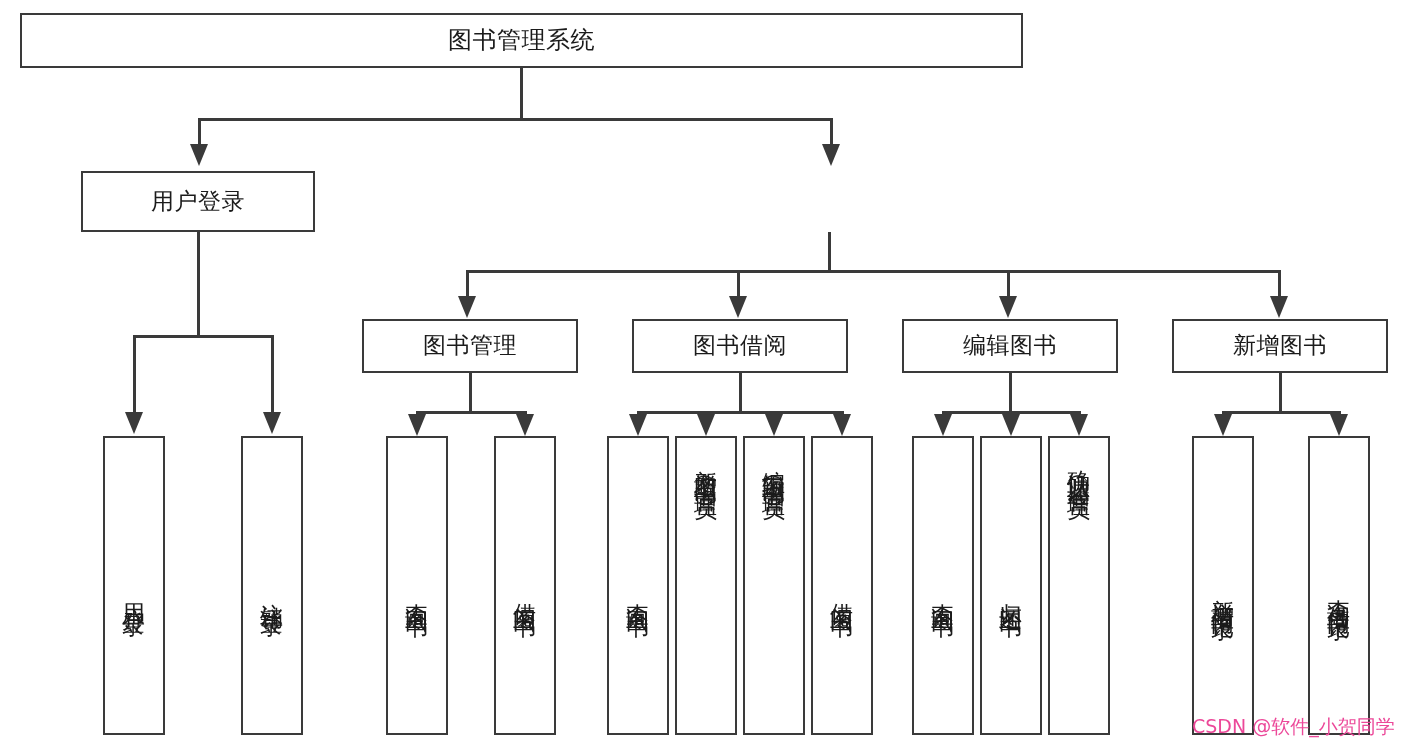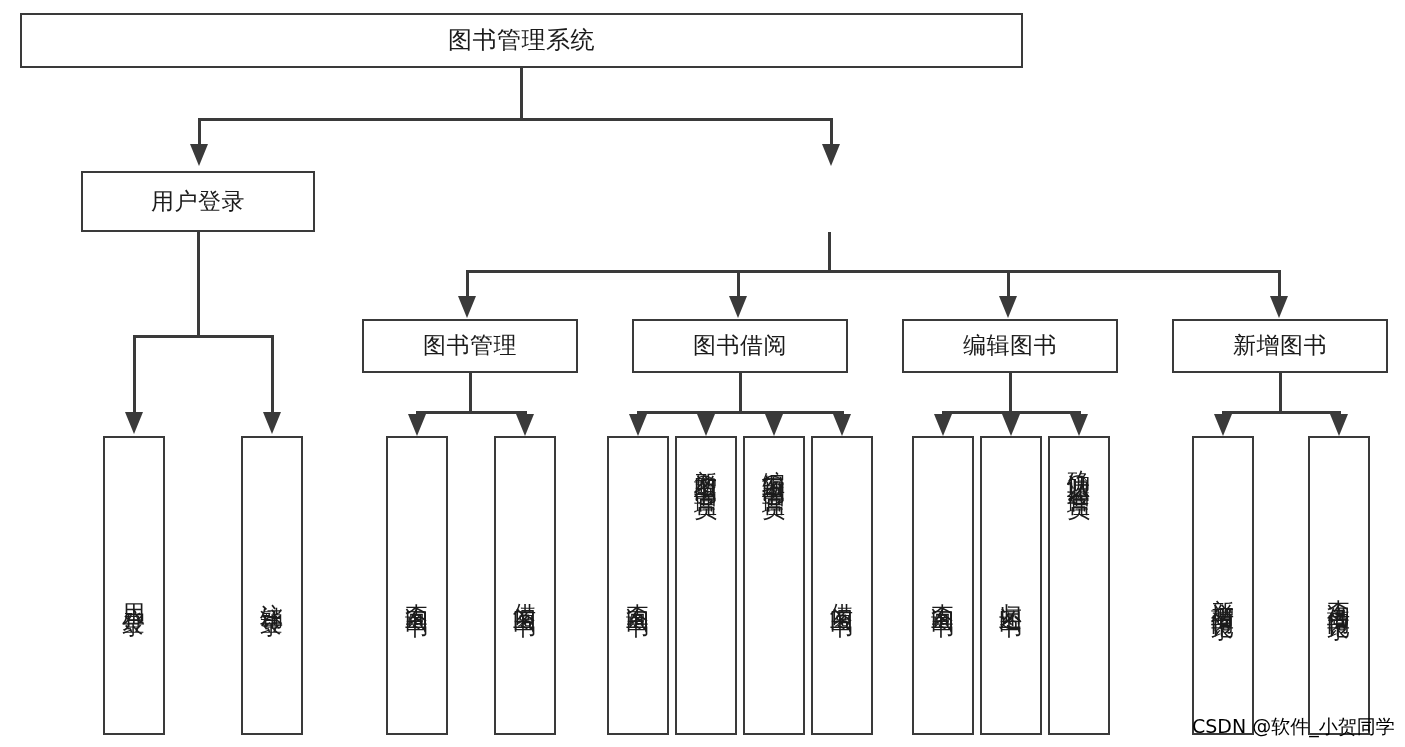--- a/index.html
+++ b/index.html
@@ -69,21 +69,21 @@
     width: 0;
     height: 0;
     border-left: 9px solid transparent;
     border-right: 9px solid transparent;
     border-top: 22px solid #3a3a3a;
   }
 
   
   #watermark {
     position: absolute;
-    color: #000000;
+    color: #ec4899;
     font-size: 19px;
     white-space: nowrap;
     user-select: none;
   }
 </style>
 </head>
 <body>
 
 <div id="canvas">
 

